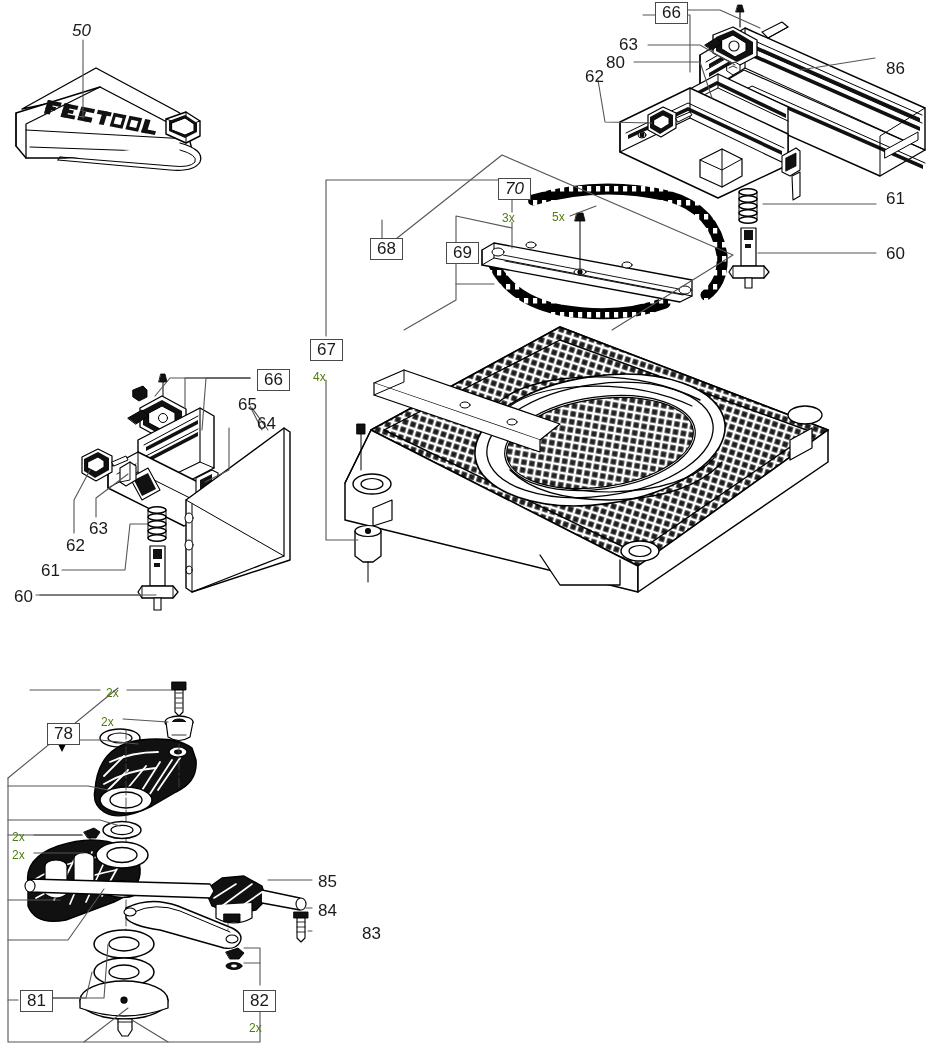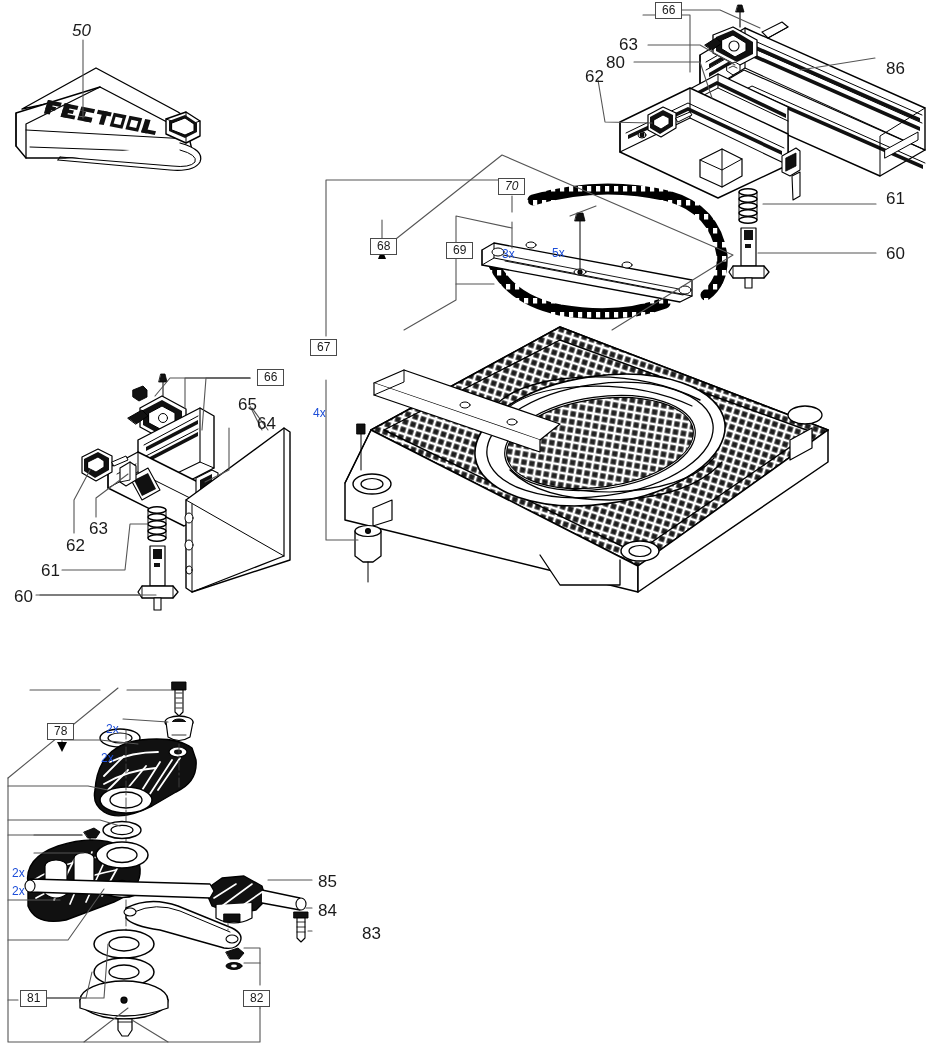--- a/index.html
+++ b/index.html
@@ -17,23 +17,23 @@
     font-size:17px;
     color:#1a1a1a;
     white-space:nowrap;
     line-height:1;
     user-select:none;
   }
   .callout.boxed{
     border:1.6px solid #4a4a4a;
     padding:1px 6px 2px 6px;
     background:#fff;
-    font-size:12px;
+    font-size:17px;
   }
-  .callout.qty{font-size:12px;color:#1d4ed8;margin-top:36px;}
+  .callout.qty{font-size:12px;color:#4d7c0f;}
   .callout.plain{font-size:17px;}
 </style>
 </head>
 <body>
 
 <div id="sheet">
 
   <svg class="layer" viewBox="0 0 933 1050">
     <defs>
       <pattern id="grid-hatch" width="11" height="11" patternUnits="userSpaceOnUse" patternTransform="rotate(-27) skewX(12)">

